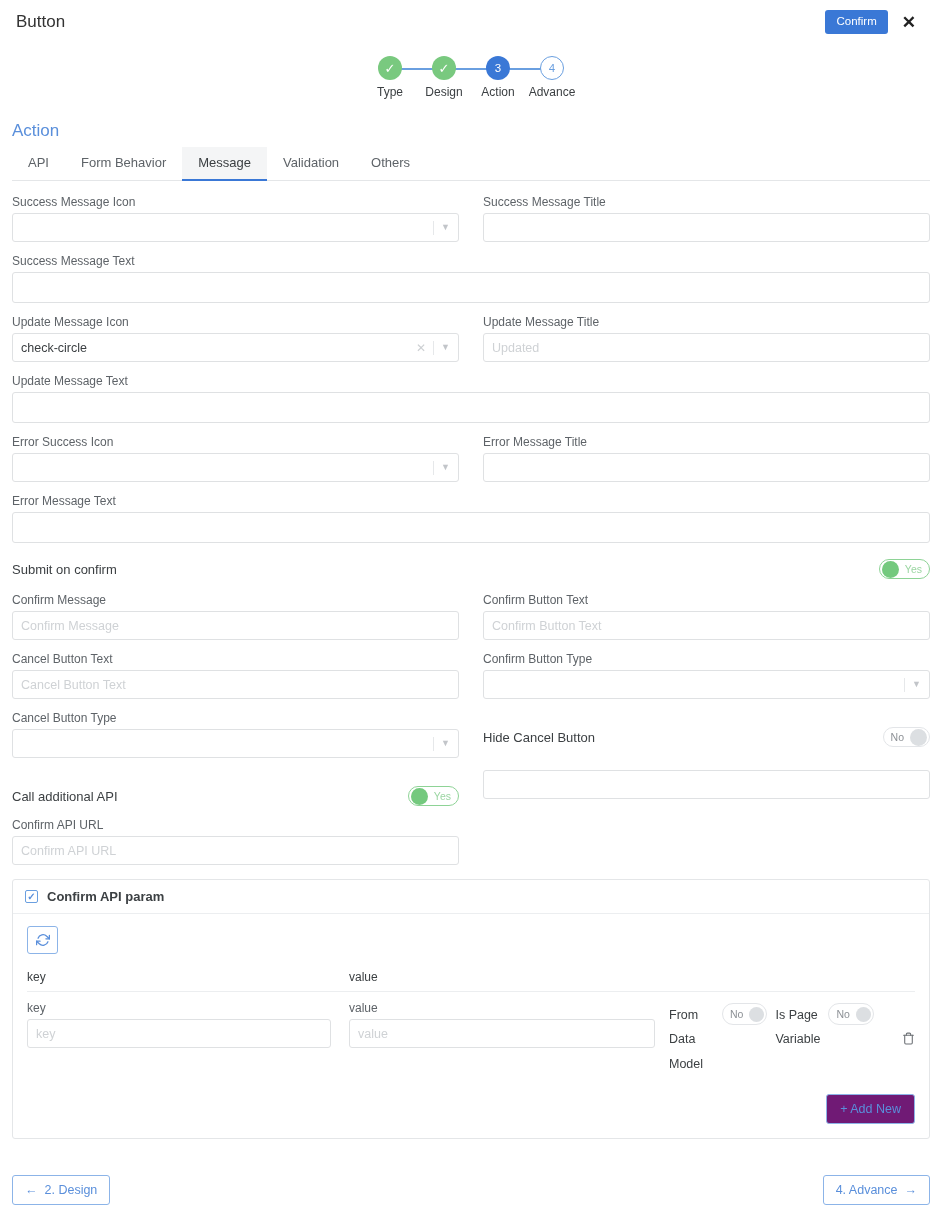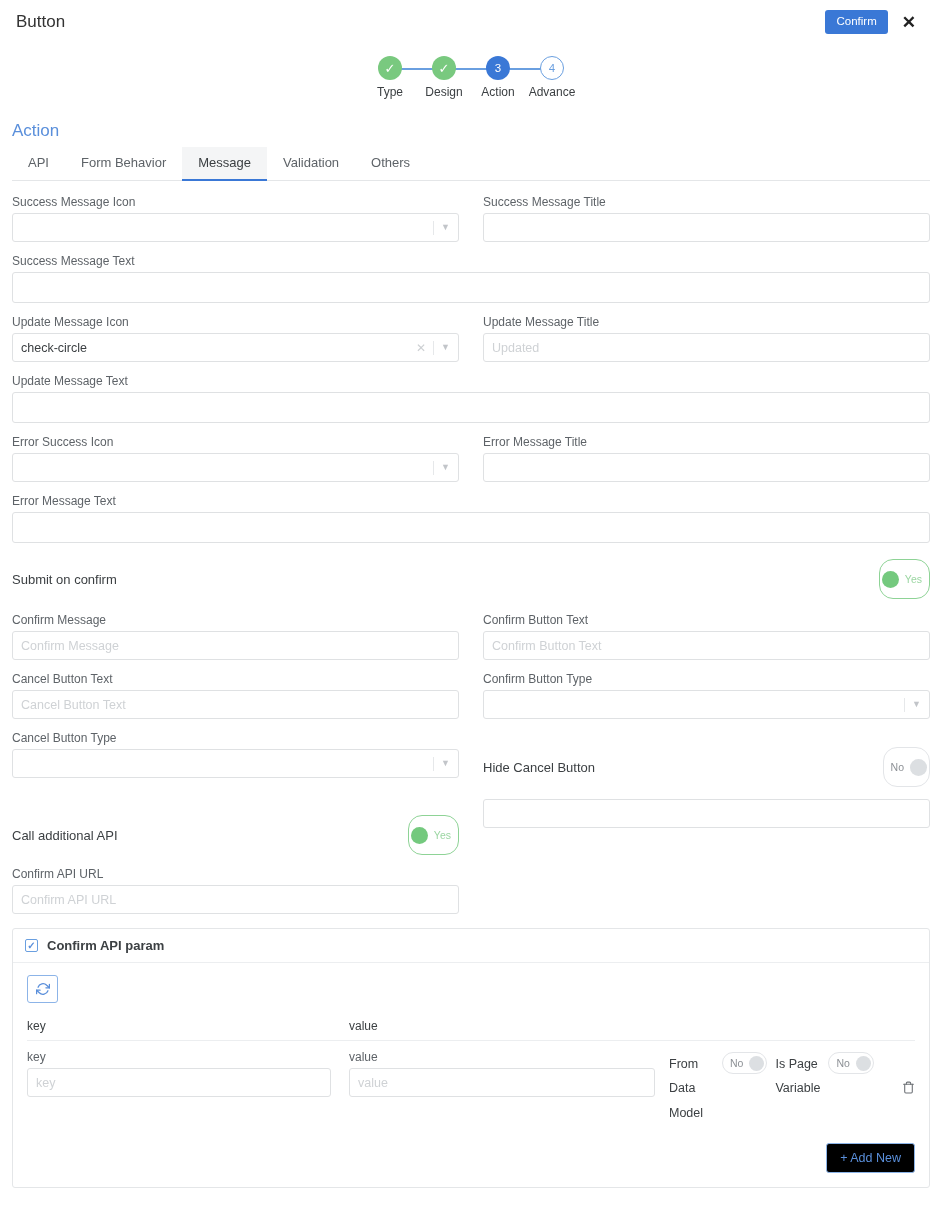--- a/index.html
+++ b/index.html
@@ -201,21 +201,21 @@
     display: flex;
     align-items: center;
     justify-content: space-between;
     margin: 16px 0 14px 0;
   }
   .toggle-row .tlabel { font-size: 13px; color: #3c4043; }
   .switch {
     display: inline-flex;
     align-items: center;
     border-radius: 14px;
-    height: 40px;
+    height: 20px;
     padding: 2px;
     cursor: pointer;
     user-select: none;
   }
   .switch.on {
     border: 1px solid #8ed396;
     background: #ffffff;
     padding-right: 7px;
   }
   .switch.off {
@@ -315,21 +315,21 @@
     cursor: pointer;
     padding-top: 28px;
   }
   .addnew-wrap {
     display: flex;
     justify-content: flex-end;
     margin-top: 18px;
   }
   .btn-outline {
     border: 1px solid #8cb4e8;
-    background: #000000;
+    background: #701a75;
     color: #5a8fdb;
     border-radius: 3px;
     font-size: 12.5px;
     font-family: "Liberation Sans", sans-serif;
     padding: 7px 13px;
     cursor: pointer;
   }
 
   
   .footer-nav {

